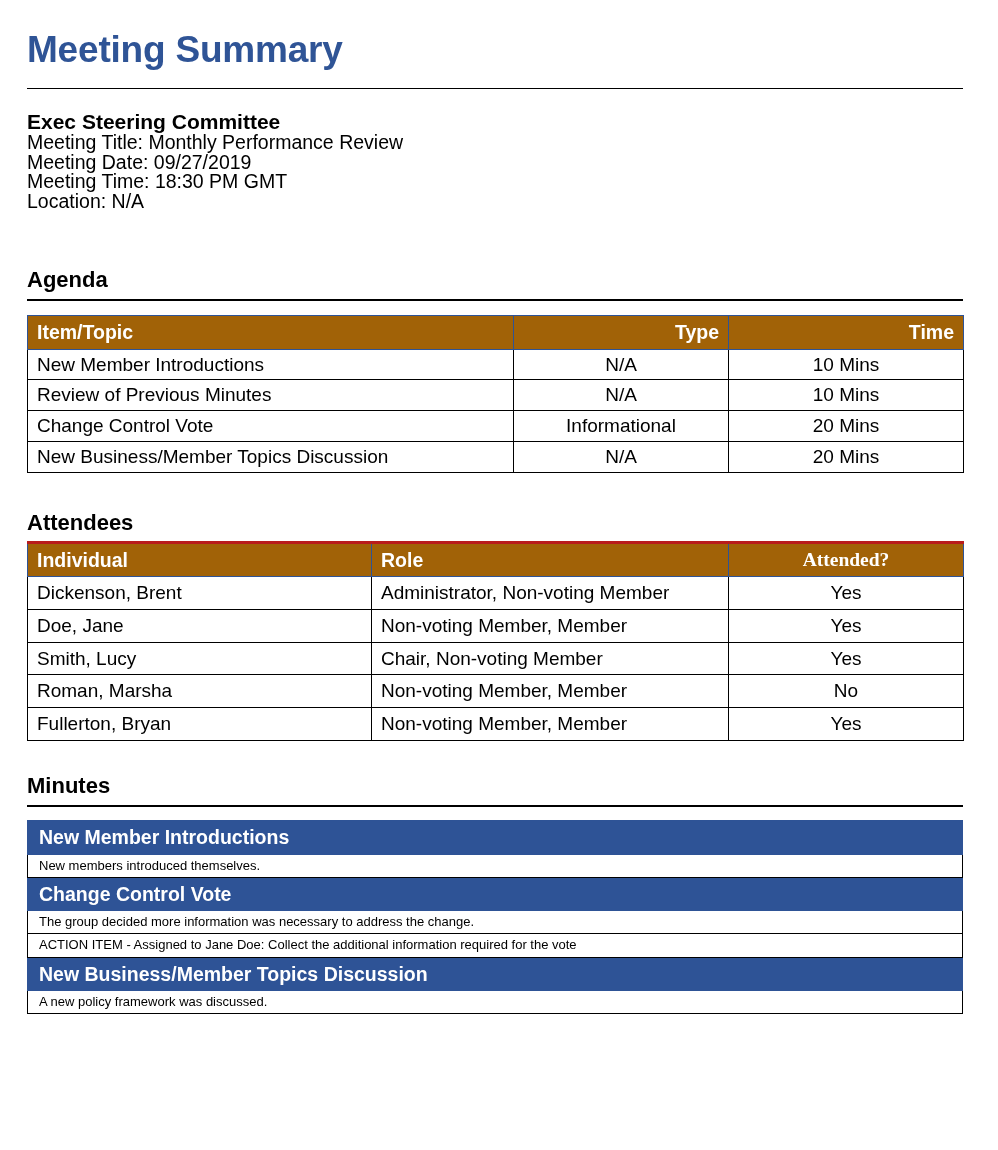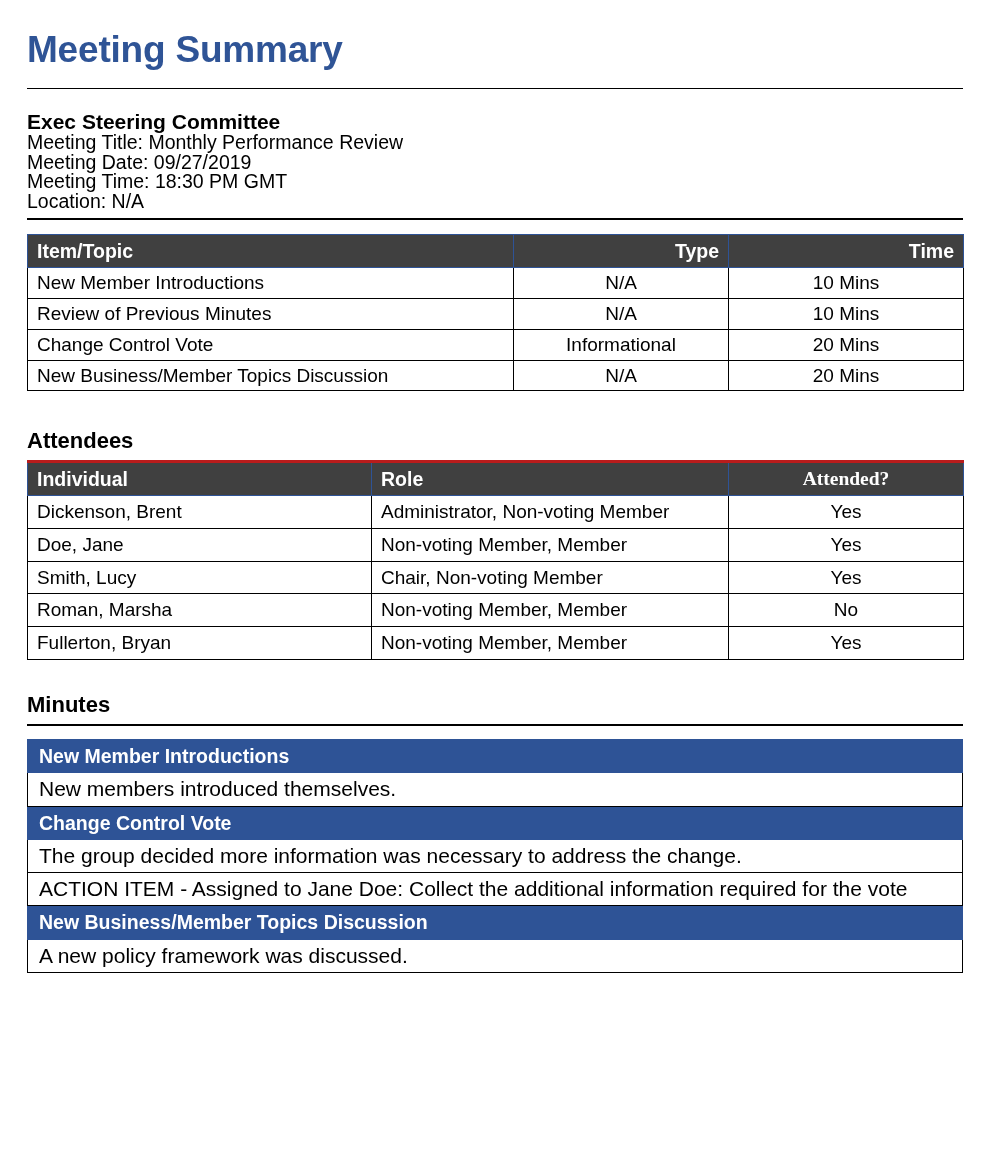--- a/index.html
+++ b/index.html
@@ -81,21 +81,21 @@
   .head-minutes   { padding-top: 33px; }
 
   
   table {
     border-collapse: collapse;
     width: 936px;
     table-layout: fixed;
     font-size: 19px;
   }
   thead th {
-    background: #404040;
+    background: #a16207;
     color: #ffffff;
     font-weight: bold;
     font-size: 19.5px;
     padding: 4px 9px;
     border: 1px solid #2E5396;
     line-height: 1.25;
   }
   tbody td {
     border: 1px solid #000000;
     padding: 3px 9px;
@@ -138,21 +138,21 @@
     color: #ffffff;
     font-weight: bold;
     font-size: 19.5px;
     border: 1px solid #2E5396;
     padding: 4px 11px;
   }
   table.minutes tr.note td {
     background: #ffffff;
     color: #000000;
     font-weight: normal;
-    font-size: 21px;
+    font-size: 13px;
     border: 1px solid #000000;
     padding: 3px 11px;
   }
 </style>
 </head>
 <body>
 
 <div class="page">
 
   <h1 class="doc-title">Meeting Summary</h1>
@@ -160,20 +160,21 @@
 
   <h2 class="subtitle">Exec Steering Committee</h2>
 
   <div class="meta">
     <div class="line meta-title">Meeting Title: Monthly Performance Review</div>
     <div class="line meta-date">Meeting Date: 09/27/2019</div>
     <div class="line meta-time">Meeting Time: 18:30 PM GMT</div>
     <div class="line meta-loc">Location: N/A</div>
   </div>
 
+  <h3 class="section-head head-agenda">Agenda</h3>
   <hr class="section-rule">
 
   <div class="agenda-wrap">
     <table class="agenda">
       <colgroup>
           <col class="c1">
           <col class="c2">
           <col class="c3">
         </colgroup>
       <thead>

